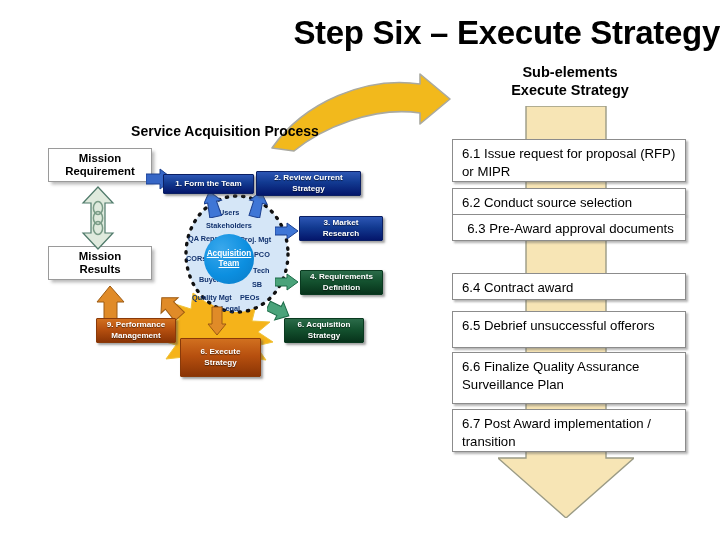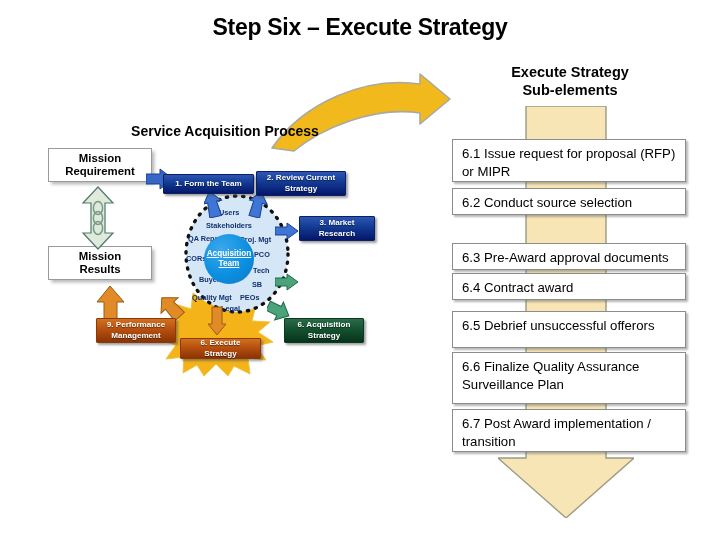--- a/index.html
+++ b/index.html
@@ -15,22 +15,22 @@
   #slide {
     position: absolute; inset: 0;
     width: 720px; height: 540px;
   }
 
   
   .slide-title {
     position: absolute;
     left: 0; top: 14px;
     width: 720px;
-    text-align: center;
-    font-size: 23px;
+    text-align: right;
+    font-size: 33px;
     font-weight: bold;
     color: #000000;
     letter-spacing: -0.3px;
     white-space: nowrap;
   }
 
   
   .panel-heading {
     position: absolute;
     left: 452px; top: 63px;
@@ -188,28 +188,28 @@
 
   <div class="slide-title">Step Six – Execute Strategy</div>
 
   <div class="tan-arrow">
     <svg width="136" height="412" viewBox="0 0 136 412">
       <polygon points="28,0 108,0 108,352 136,352 68,412 0,352 28,352" fill="#f7e5b5" stroke="#9b9b85" stroke-width="1.4"></polygon>
     </svg>
   </div>
 
   <div class="panel-heading">
+    <div>Sub-elements</div>
     <div>Execute Strategy</div>
-    <div>Sub-elements</div>
   </div>
 
   <div class="sub-box" style="top:139px; height:43px;">6.1  Issue request for proposal (RFP)
 or MIPR</div>
   <div class="sub-box" style="top:188px; height:27px;">6.2  Conduct source selection</div>
-  <div class="sub-box" style="top:243px; height:27px;">6.3  Pre-Award approval documents</div>
+  <div class="sub-box" style="top:214px; height:27px;text-align:center;">6.3  Pre-Award approval documents</div>
   <div class="sub-box" style="top:273px; height:27px;">6.4  Contract award</div>
   <div class="sub-box" style="top:311px; height:37px;">6.5  Debrief unsuccessful offerors</div>
   <div class="sub-box" style="top:352px; height:52px;">6.6  Finalize  Quality Assurance
       Surveillance Plan</div>
   <div class="sub-box" style="top:409px; height:43px;">6.7  Post Award implementation /
 transition</div>
 
   <div class="curve-arrow">
     <svg width="215" height="80" viewBox="0 0 215 80">
       <path d="M2,76 C34,30 96,4 150,12 L150,2 L180,27 L150,52 L150,41
@@ -308,24 +308,26 @@
       <polygon points="5,1 15,1 15,18 19,18 10,29 1,18 5,18" fill="#e08b28" stroke="#9c5a12" stroke-width="1"></polygon>
     </svg>
   </div>
   <div class="conn" style="left:158px; top:292px;">
     <svg width="28" height="28" viewBox="0 0 28 28">
       <polygon points="12,1 24,12 18,12 19,27 6,27 7,12 1,12" fill="#e08b28" stroke="#9c5a12" stroke-width="1" transform="rotate(-42 14 14)"></polygon>
     </svg>
   </div>
 
   <div class="chip blue" style="left:163px; top:174px; width:91px; height:20px;">1.  Form the Team</div>
-  <div class="chip blue" style="left:256px; top:171px; width:90px; height:25px;">2.  Review Current
+  <div class="chip blue" style="left:256px; top:171px; width:105px; height:25px;">2.  Review Current
 Strategy</div>
-  <div class="chip blue" style="left:299px; top:216px; width:76px; height:25px;">3.  Market
+  <div class="chip blue" style="left:299px; top:216px; width:84px; height:25px;">3.  Market
 Research</div>
+  <div class="chip green" style="left:300px; top:270px; width:83px; height:25px;">4.  Requirements
+Definition</div>
   <div class="chip green" style="left:284px; top:318px; width:80px; height:25px;">6.  Acquisition
 Strategy</div>
-  <div class="chip orange" style="left:180px; top:338px; width:81px; height:21px;">6.  Execute
+  <div class="chip orange" style="left:180px; top:338px; width:81px; height:39px;">6.  Execute
 Strategy</div>
   <div class="chip orange" style="left:96px; top:318px; width:80px; height:25px;">9.  Performance
 Management</div>
 
 </div>
 
 </body></html>

